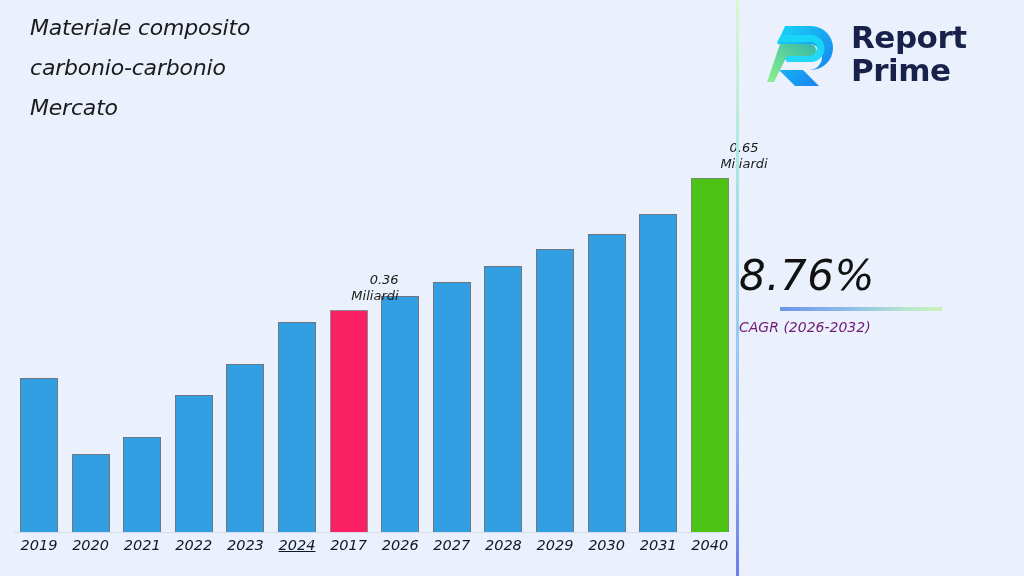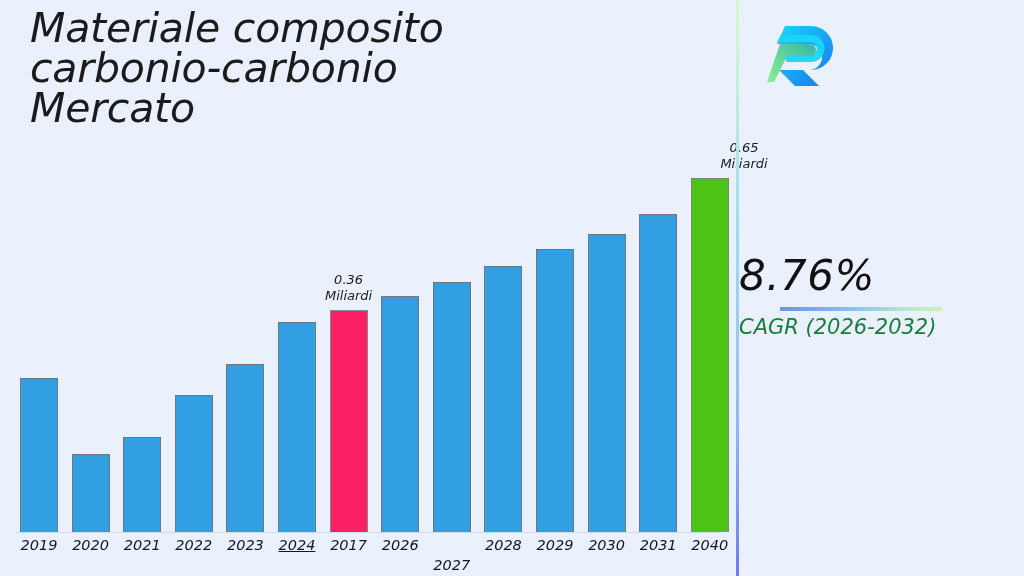--- a/index.html
+++ b/index.html
@@ -28,21 +28,21 @@
     width: 737px; height: 576px;
   }
   #chart-title {
     position: absolute;
     left: 30px;
     top: 8px;
     width: 420px;
     font-family: "DejaVu Sans", sans-serif;
     font-style: italic;
     font-weight: 400;
-    font-size: 41px;
+    font-size: 22px;
     line-height: 40px;
     color: #1b1b1b;
     white-space: pre-line;
     letter-spacing: -0.2px;
   }
 
   #plot-area {
     position: absolute;
     left: 0;
     top: 0;
@@ -157,23 +157,23 @@
   }
   #cagr-rule {
     width: 162px;
     height: 4px;
     margin: 7px auto 4px auto;
     background: linear-gradient(to right, #6f93e8 0%, #8fc0e8 45%, #b9e8cf 80%, #cdf0bd 100%);
   }
   #cagr-caption {
     font-family: "DejaVu Sans", sans-serif;
     font-style: italic;
-    font-size: 21px;
+    font-size: 14px;
     line-height: 24px;
-    color: #15803d;
+    color: #701a75;
   }
 </style>
 </head>
 <body>
 
 <div id="page">
 
   <div id="chart-panel">
 
     <div id="chart-title">Materiale composito
@@ -193,32 +193,32 @@
         <div class="tick-label" style="left: 165.8px; width: 56px;">2022</div>
         <div class="bar blue" title="2023: 0.3 Miliardi" style="left: 226.4px; top: 364px; width: 38px; height: 168px;"></div>
         <div class="tick-label" style="left: 217.4px; width: 56px;">2023</div>
         <div class="bar blue" title="2024: 0.34 Miliardi" style="left: 278px; top: 322px; width: 38px; height: 210px;"></div>
         <div class="tick-label" style="left: 269px; width: 56px; text-decoration: underline;">2024</div>
         <div class="bar pink" title="2025: 0.36 Miliardi" style="left: 329.6px; top: 310px; width: 38px; height: 222px;"></div>
         <div class="tick-label" style="left: 320.6px; width: 56px;">2017</div>
         <div class="bar blue" title="2026: 0.38 Miliardi" style="left: 381.2px; top: 296px; width: 38px; height: 236px;"></div>
         <div class="tick-label" style="left: 372.2px; width: 56px;">2026</div>
         <div class="bar blue" title="2027: 0.4 Miliardi" style="left: 432.8px; top: 282px; width: 38px; height: 250px;"></div>
-        <div class="tick-label" style="left: 423.8px; width: 56px; margin-top: 20px;">2027</div>
+        <div class="tick-label" style="left: 423.8px; width: 56px;">2027</div>
         <div class="bar blue" title="2028: 0.43 Miliardi" style="left: 484.4px; top: 266px; width: 38px; height: 266px;"></div>
         <div class="tick-label" style="left: 475.4px; width: 56px;">2028</div>
         <div class="bar blue" title="2029: 0.45 Miliardi" style="left: 536px; top: 249px; width: 38px; height: 283px;"></div>
         <div class="tick-label" style="left: 527px; width: 56px; font-style: italic;">2029</div>
         <div class="bar blue" title="2030: 0.47 Miliardi" style="left: 587.6px; top: 234px; width: 38px; height: 298px;"></div>
         <div class="tick-label" style="left: 578.6px; width: 56px;">2030</div>
         <div class="bar blue" title="2031: 0.51 Miliardi" style="left: 639.2px; top: 214px; width: 38px; height: 318px;"></div>
         <div class="tick-label" style="left: 630.2px; width: 56px; font-style: italic;">2031</div>
         <div class="bar green" title="2032: 0.65 Miliardi" style="left: 690.8px; top: 178px; width: 38px; height: 354px;"></div>
         <div class="tick-label" style="left: 681.8px; width: 56px;">2040</div>
-        <div class="bar-label" style="left: 298.6px; width: 100px; top: 272px;">0.36
+        <div class="bar-label" style="left: 298.6px; width: 100px; top: 272px; text-align: right;">0.36
 Miliardi</div>
         <div class="bar-label" style="left: 694px; width: 100px; top: 140px;">0.65
 Miliardi</div>
       </div>
   </div>
 
   <div id="panel-divider"></div>
 
   <div id="right-panel">
 
@@ -236,20 +236,22 @@
             </linearGradient>
           </defs>
 
           <path d="M18 7 H44 a22 22 0 0 1 0 44 H36 l16 16 H28 L12 51 h30 a13 13 0 0 0 0 -26 H10 Z" fill="url(#gblue)"></path>
 
           <path d="M14 16 H44 a13.5 13.5 0 0 1 0 27 H20 l-5 -8 h29 a6 6 0 0 0 0 -12 H10 Z" fill="#18d6f5" opacity="0.95"></path>
 
           <path d="M13 25 H43 a6 6 0 0 1 0 12 H20 L7 63 H0 L13 25 Z" fill="url(#ggreen)"></path>
         </svg>
       </span>
+      <span id="logo-text">Report
+Prime</span>
     </div>
 
     <div id="cagr-block">
       <div id="cagr-value">8.76%</div>
       <div id="cagr-rule"></div>
       <div id="cagr-caption">CAGR (2026-2032)</div>
     </div>
 
   </div>
 </div>

